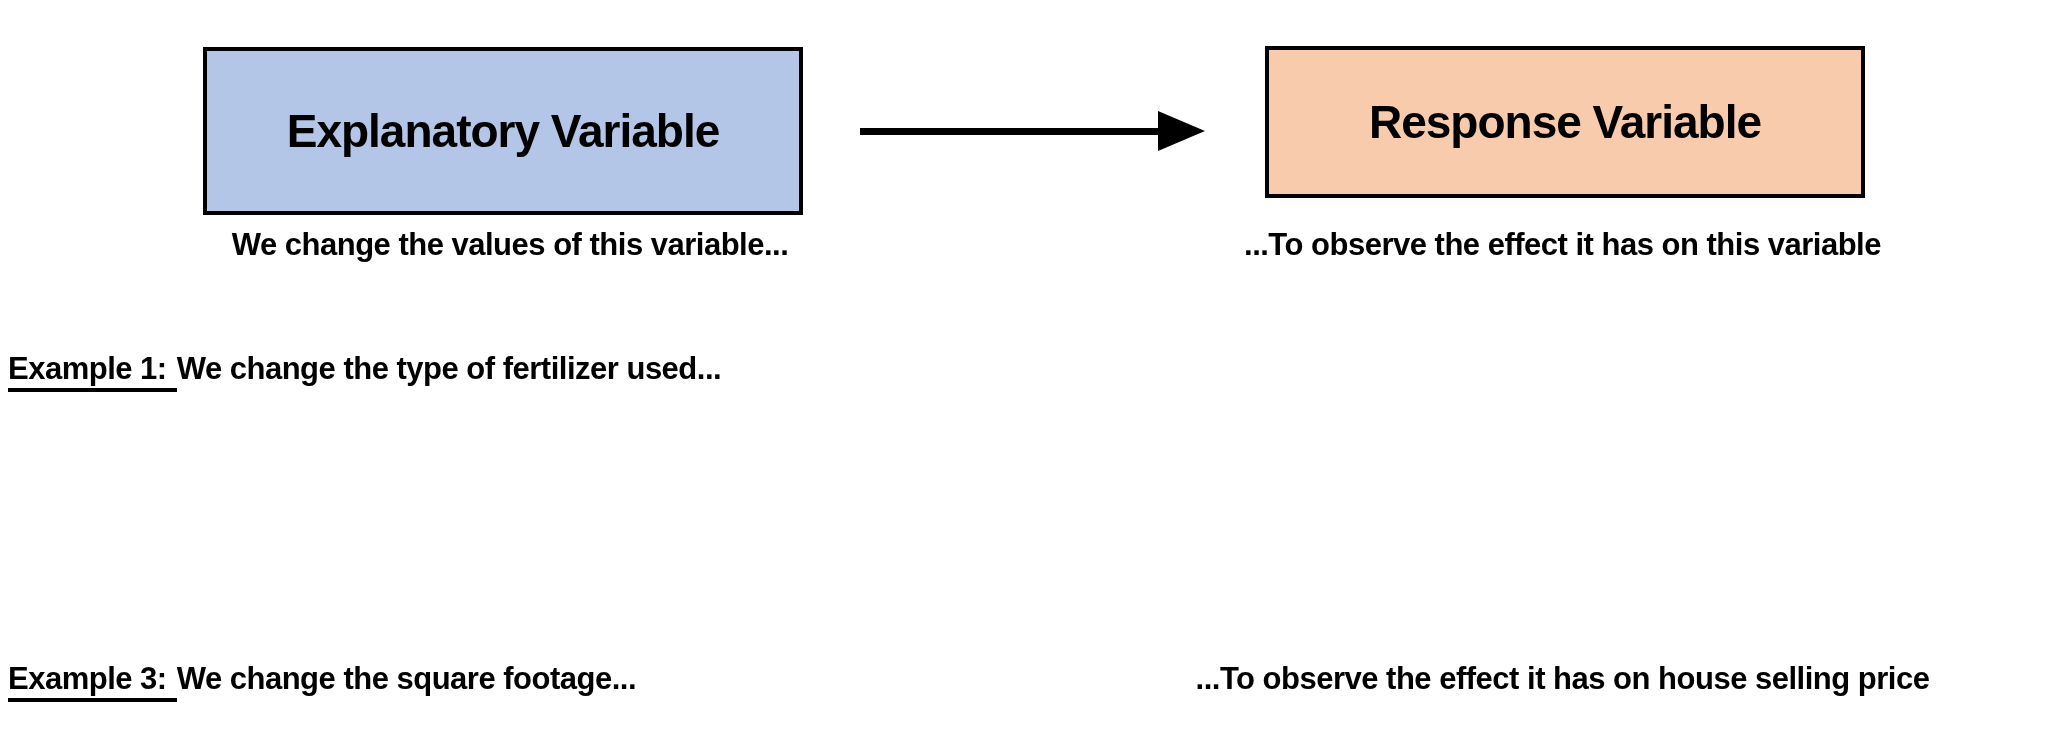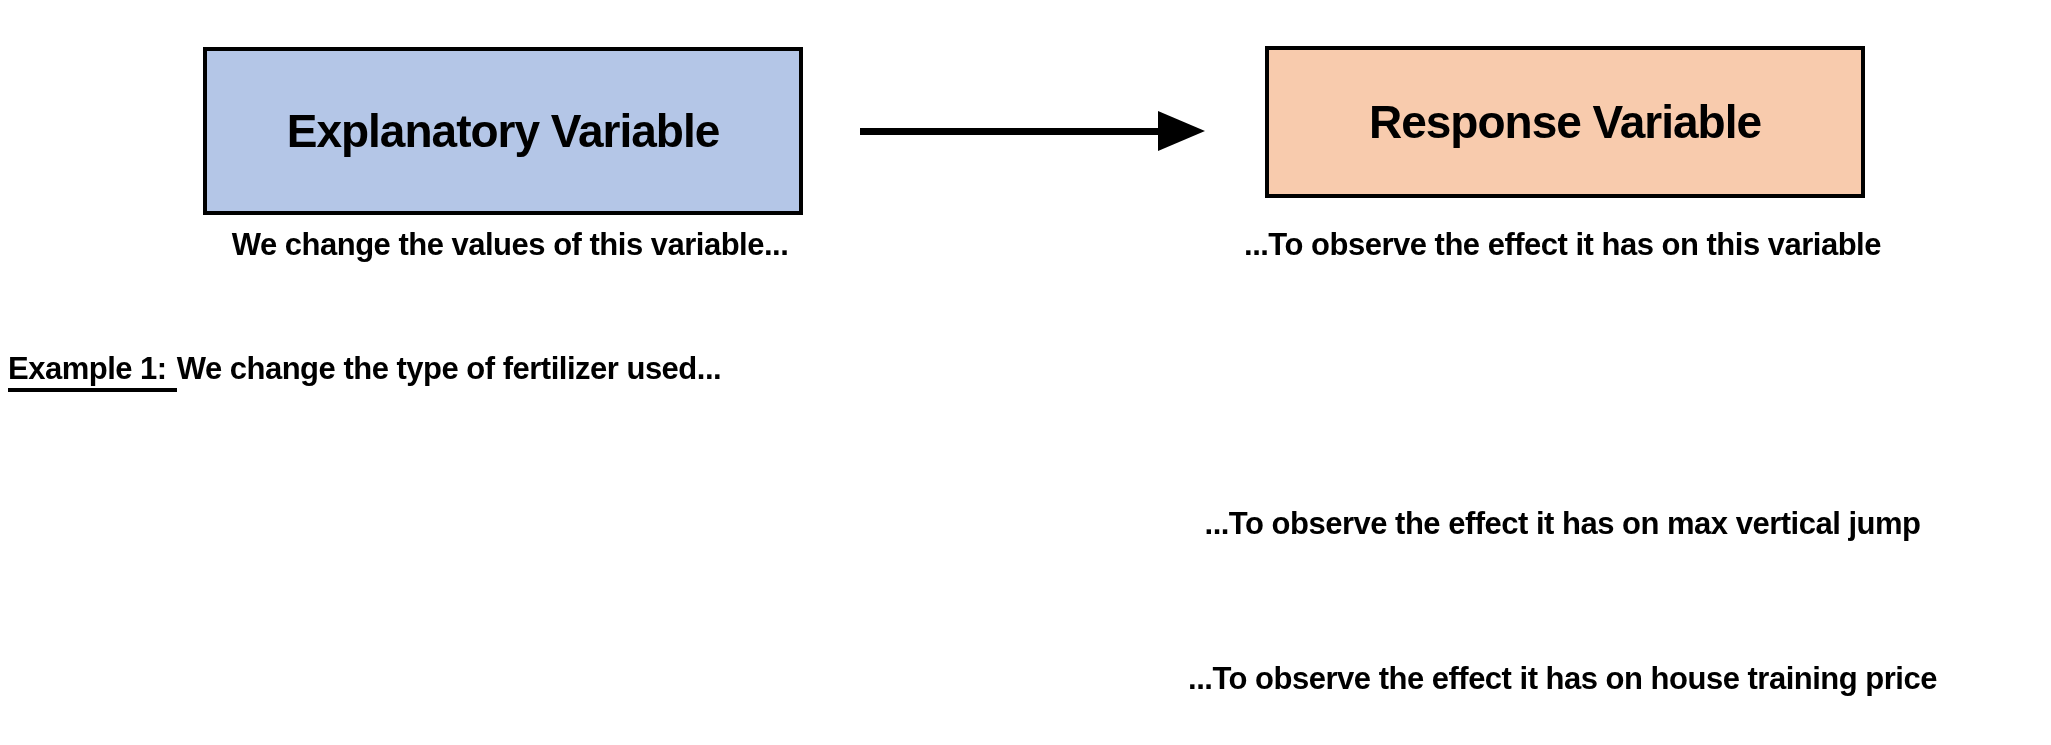--- a/index.html
+++ b/index.html
@@ -110,17 +110,19 @@
     <span>Response Variable</span>
   </div>
 
   <div class="caption right">...To observe the effect it has on this variable</div>
   <div class="caption left">We change the values of this variable...</div>
 
   <div class="example-left row-1">
     <span class="ex-label">Example 1:</span><span>We change the type of fertilizer used...</span>
   </div>
 
-  <div class="example-right row-2">...To observe the effect it has on max vertical jump</div>
 
-  <div class="example-right row-3">...To observe the effect it has on house training price</div>
+  <div class="example-left row-3">
+    <span class="ex-label">Example 3:</span><span>We change the square footage...</span>
+  </div>
+  <div class="example-right row-3">...To observe the effect it has on house selling price</div>
 
 </div>
 
 </body></html>

